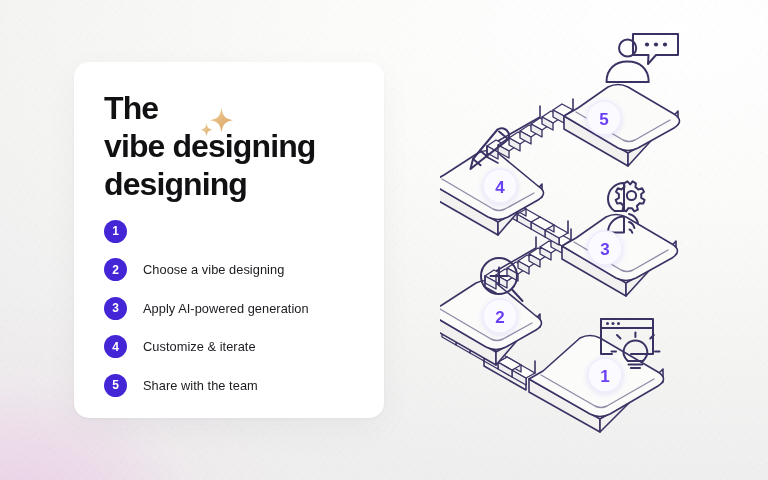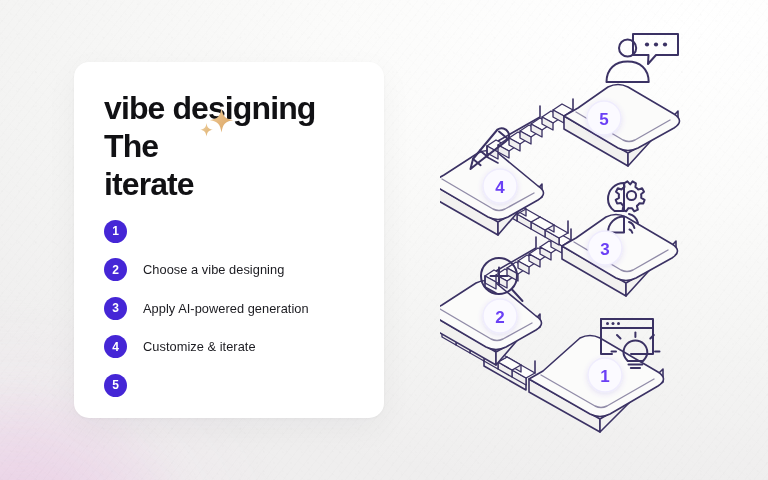--- a/index.html
+++ b/index.html
@@ -167,23 +167,23 @@
 
   <div class="bg-base"></div>
   <div class="bg-pink"></div>
   <div class="bg-pink2"></div>
   <div class="bg-texture"></div>
   <div class="bg-grain"></div>
 
   <div class="card">
     <div class="card-inner">
       <h1 class="title">
+        <span class="title-line">The</span>
         <span class="title-line">vibe designing</span>
-        <span class="title-line">The</span>
-        <span class="title-line">iterate</span>
+        <span class="title-line">designing</span>
         <span class="sparkle">
           <svg viewBox="0 0 40 38" width="40" height="38" aria-hidden="true">
             <defs>
               <linearGradient id="sparkGrad" x1="0" y1="0" x2="1" y2="1">
                 <stop offset="0%" stop-color="#f2d7a8"></stop>
                 <stop offset="48%" stop-color="#e5b77c"></stop>
                 <stop offset="100%" stop-color="#d8a463"></stop>
               </linearGradient>
               <linearGradient id="sparkGrad2" x1="0" y1="0" x2="1" y2="1">
                 <stop offset="0%" stop-color="#efd2a1"></stop>
@@ -208,20 +208,21 @@
       <li class="step">
         <span class="badge">3</span>
         <span class="step-label">Apply AI-powered generation</span>
       </li>
       <li class="step">
         <span class="badge">4</span>
         <span class="step-label">Customize &amp; iterate</span>
       </li>
       <li class="step">
         <span class="badge">5</span>
+        <span class="step-label">Share with the team</span>
       </li>
     </ul>
   </div>
 
   <div class="illustration">
     <svg viewBox="0 0 320 424" width="320" height="424" aria-hidden="true">
       <defs>
         <style>
           .ln   { fill: none; stroke: #3b3264; stroke-width: 1.6; stroke-linejoin: round; stroke-linecap: round; }
           .lnT  { fill: none; stroke: #3b3264; stroke-width: 1.4; stroke-linejoin: round; stroke-linecap: round; }

